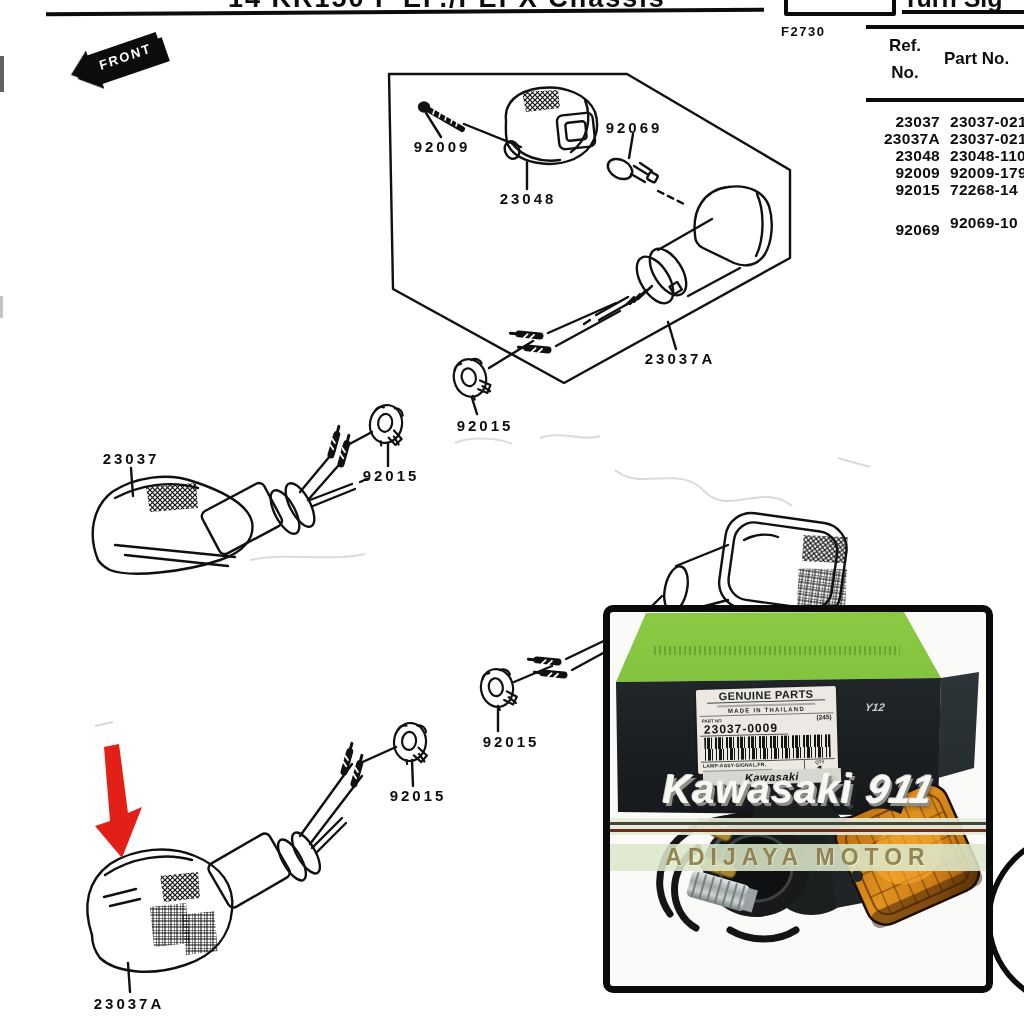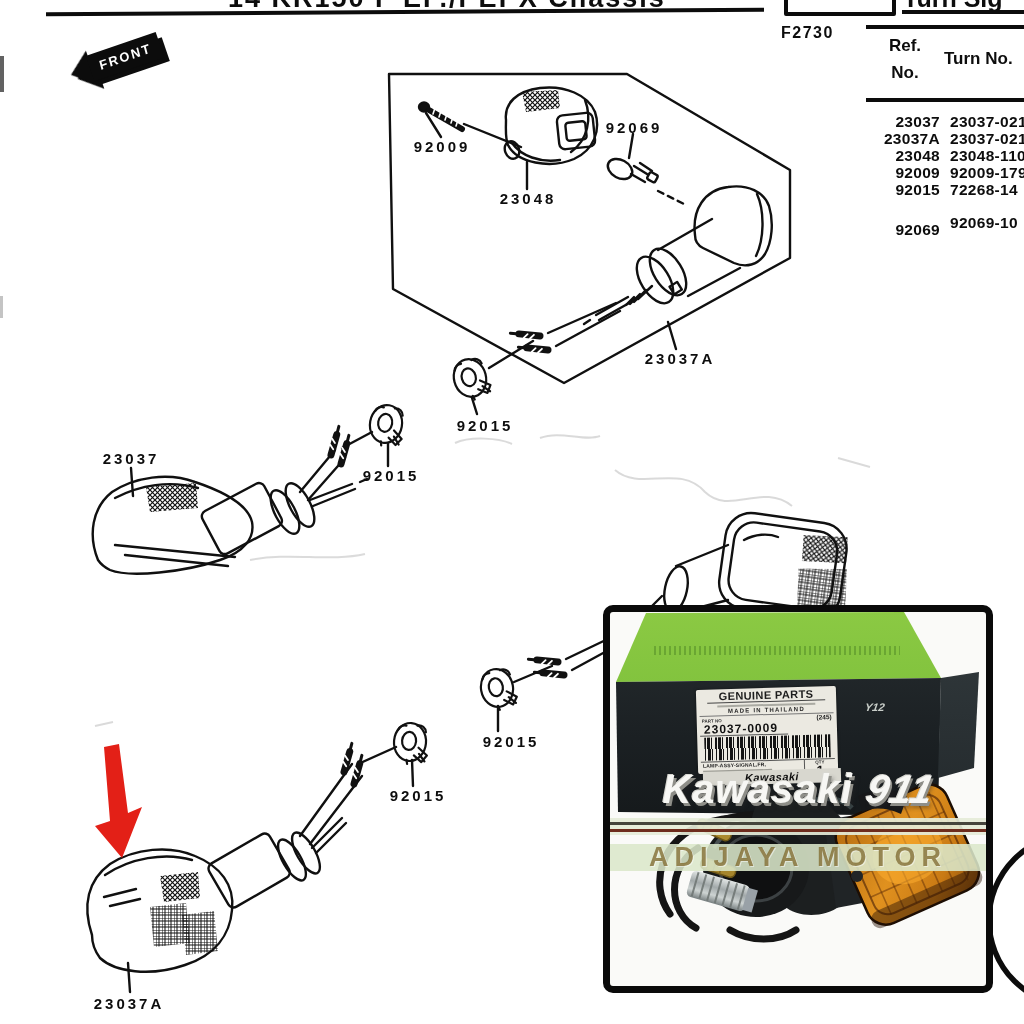--- a/index.html
+++ b/index.html
@@ -4,21 +4,21 @@
 <style>
   html,body{margin:0;padding:0;}
   body{
     width:1024px;height:1024px;position:relative;overflow:hidden;
     background:#ffffff;font-family:"Liberation Sans",sans-serif;color:#0d0d0d;
   }
   .abs{position:absolute;}
   
   .page-title{top:-17px;left:228px;font-size:27px;font-weight:bold;letter-spacing:2px;white-space:nowrap;}
   .title-rule{left:46px;top:10px;width:718px;height:4px;background:#0c0c0c;transform:rotate(-0.35deg);}
-  .fig-code{left:781px;top:24px;font-size:16px;font-weight:bold;letter-spacing:1.5px;}
+  .fig-code{left:781px;top:24px;font-size:13px;font-weight:bold;letter-spacing:1.5px;}
   .nav-box{left:784px;top:-11px;width:104px;height:19px;border:4px solid #0b0b0b;border-radius:2px;background:#fff;}
   .section-title{left:903px;top:-16px;font-size:25px;font-weight:bold;white-space:nowrap;}
   .section-rule{left:902px;top:10px;width:122px;height:3.5px;background:#0c0c0c;}
   
   .tbl-rule{background:#0c0c0c;height:3.5px;}
   .tbl-head{font-size:17px;font-weight:bold;}
   .tbl-ref{font-size:15.5px;font-weight:bold;width:76px;text-align:right;letter-spacing:.3px;}
   .tbl-part{font-size:15.5px;font-weight:bold;white-space:nowrap;letter-spacing:.3px;}
   
   .dlabel{font-size:15px;font-weight:bold;letter-spacing:3px;white-space:nowrap;transform:translateX(-50%);}
@@ -67,21 +67,21 @@
   .brand-strip{left:93px;top:158px;width:138px;height:14px;background:#d8d7cf;transform:rotate(-1.6deg);
     text-align:center;font-size:11px;font-weight:bold;font-style:italic;color:#101010;line-height:14px;letter-spacing:.5px;}
   .wm1{left:0;top:155px;width:100%;text-align:center;font-size:40px;font-weight:900;font-style:italic;
     color:#f7f7f4;letter-spacing:1px;white-space:nowrap;z-index:3;
     text-shadow:2.5px 2.5px 0 #8e8e88,-1px -1px 0 #d8d8d2,4px 5px 4px rgba(40,40,40,.45);}
   .wm1 .num{margin-left:14px;transform:skewX(-12deg);display:inline-block;}
   .band1{left:0;top:206px;width:100%;height:17px;background:rgba(229,236,216,.92);z-index:4;}
   .band1 .l1{position:absolute;left:0;top:4px;width:100%;height:2.5px;background:#45453c;}
   .band1 .l2{position:absolute;left:0;top:11px;width:100%;height:2.5px;background:#6e2c1d;}
   .band2{left:0;top:232px;width:100%;height:27px;background:rgba(219,231,202,.88);z-index:4;
-    text-align:center;font-size:27px;font-weight:800;letter-spacing:6px;line-height:27px;
+    text-align:center;font-size:23px;font-weight:800;letter-spacing:6px;line-height:27px;
     color:rgba(128,108,48,.8);text-shadow:1px 1px 0 rgba(255,255,255,.5);white-space:nowrap;}
   .photo-svg{left:0;top:0;width:376px;height:374px;z-index:2;}
   svg{display:block;}
   .diagram-svg{left:0;top:0;z-index:1;}
   .labels-layer{z-index:2;}
 </style>
 </head>
 <body>
 
 <div class="abs page-title">14 KR150 F EP./PEPX Chassis</div>
@@ -96,21 +96,21 @@
     <div class="front-head"></div>
     <div class="front-body">
       <span>FRONT</span>
     </div>
   </div>
 </div>
 
 <div class="abs tbl-rule" style="left:866px;top:25px;width:158px;"></div>
 <div class="abs tbl-head" style="left:878px;top:36px;width:54px;text-align:center;">Ref.</div>
 <div class="abs tbl-head" style="left:878px;top:63px;width:54px;text-align:center;">No.</div>
-<div class="abs tbl-head" style="left:944px;top:49px;">Turn No.</div>
+<div class="abs tbl-head" style="left:944px;top:49px;">Part No.</div>
 <div class="abs tbl-rule" style="left:866px;top:98px;width:158px;"></div>
 
 <div class="abs tbl-ref" style="left:864px;top:113px;">23037</div>
 <div class="abs tbl-part" style="left:950px;top:113px;">23037-021</div>
 <div class="abs tbl-ref" style="left:864px;top:130px;">23037A</div>
 <div class="abs tbl-part" style="left:950px;top:130px;">23037-021</div>
 <div class="abs tbl-ref" style="left:864px;top:147px;">23048</div>
 <div class="abs tbl-part" style="left:950px;top:147px;">23048-110</div>
 <div class="abs tbl-ref" style="left:864px;top:164px;">92009</div>
 <div class="abs tbl-part" style="left:950px;top:164px;">92009-179</div>

